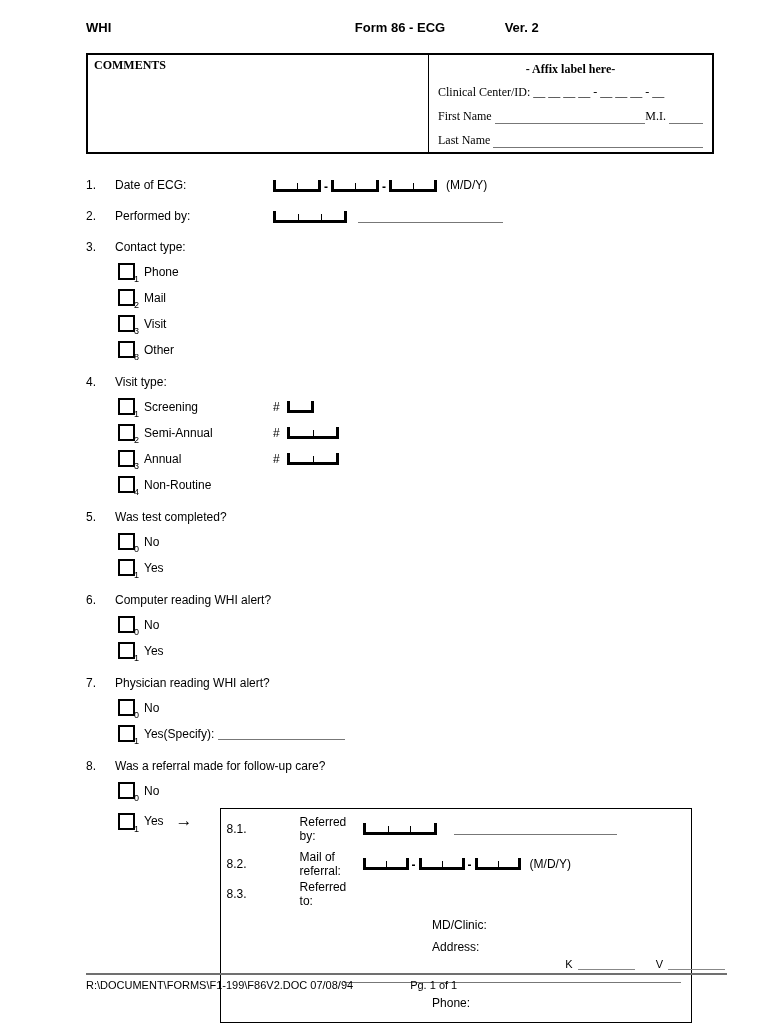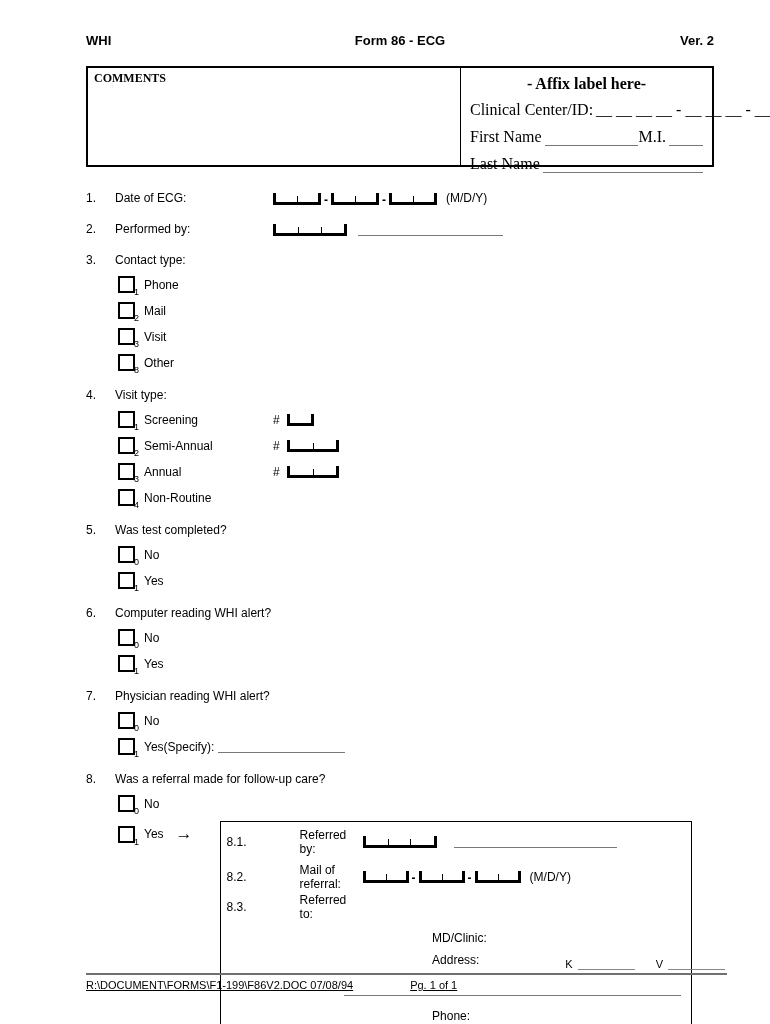--- a/index.html
+++ b/index.html
@@ -9,29 +9,29 @@
     width:770px; height:1024px;
     background:#ffffff;
     font-family:"Liberation Sans", sans-serif;
     font-size:12px; color:#000;
     overflow:hidden;
     margin:0 auto;
   }
   .content { position:absolute; left:86px; top:0; width:628px; }
 
   
-  .hdr { display:flex; padding-top:33px; font-weight:bold; font-size:13px; }
+  .hdr { display:flex; padding-top:20px; font-weight:bold; font-size:13px; }
   .hdr span { flex:1; }
   .hdr .hc { text-align:center; }
-  .hdr .hr { text-align:right; }
+  .hdr .hr { }
 
   
   .label-box { margin-top:18px; height:101px; border:2px solid #000; display:flex;font-family:Liberation Serif, serif; }
   .comments-area { flex:1; padding:3px 6px; font-weight:bold; font-size:12px; }
-  .affix-area { width:252px; border-left:1.5px solid #000; padding:7px 9px 0 9px; font-size:16px; }
+  .affix-area { width:284px; border-left:1.5px solid #000; padding:7px 9px 0 9px; font-size:12px; }
   .affix-title { text-align:center; font-weight:bold; margin-bottom:8px; }
   .affix-line { display:flex; align-items:flex-end; margin-bottom:9px; white-space:nowrap; }
   .affix-line .lbl { margin-right:3px; }
   .blank { display:inline-block; border-bottom:1px solid #777; height:12px; }
   .blank.grow { flex:1; }
 
   
   .q-row { display:flex; align-items:flex-end; }
   .q-num { width:29px; flex:none; }
   .q-label { flex:none; }
@@ -80,21 +80,21 @@
   .blank.wide { flex:1; }
   .addr2 { margin-top:16px; margin-bottom:13px; }
   .addr2 .spacer { width:117px; flex:none; }
 
   
   .footer { position:absolute; left:86px; top:958px; width:641px; font-size:11px; }
   .kv-row { display:flex; justify-content:flex-end; align-items:flex-end; gap:5px; padding-right:2px; }
   .kv-row .blank { width:57px; border-color:#888; }
   .kv-gap { width:11px; }
   .foot-rule { border-top:2px solid #707070; margin-top:3px; }
-  .foot-text { display:flex; margin-top:4px;text-decoration:underline; }
+  .foot-text { display:flex; margin-top:4px; }
   .foot-page { margin-left:57px; }
 </style>
 </head>
 <body>
 
 <div class="page">
   <div class="content">
 
     <div class="hdr">
       <span>WHI</span>

